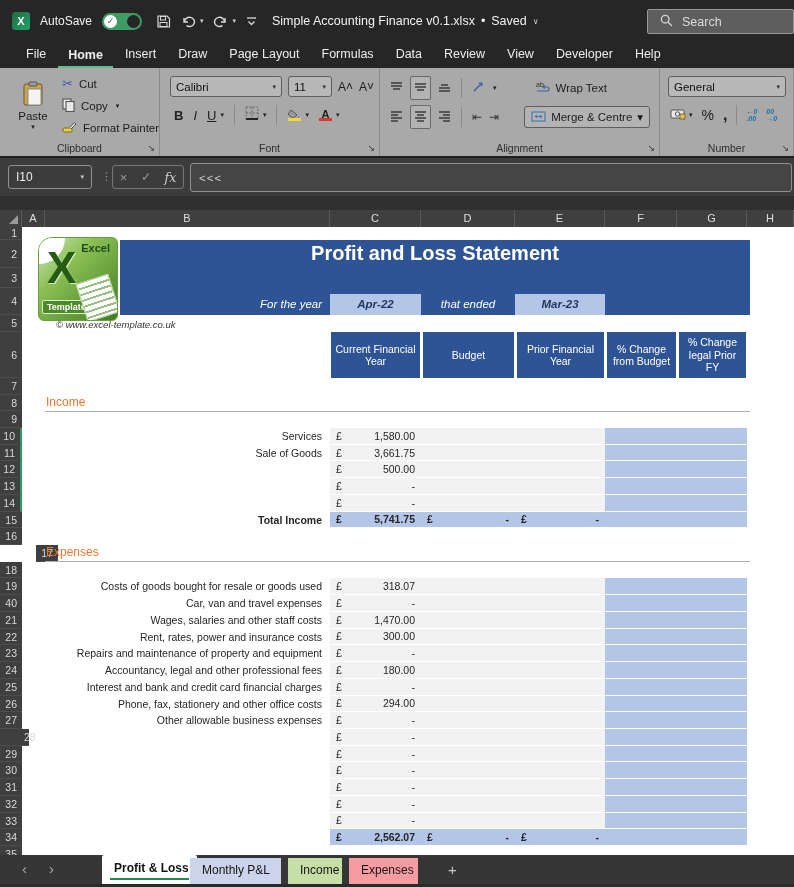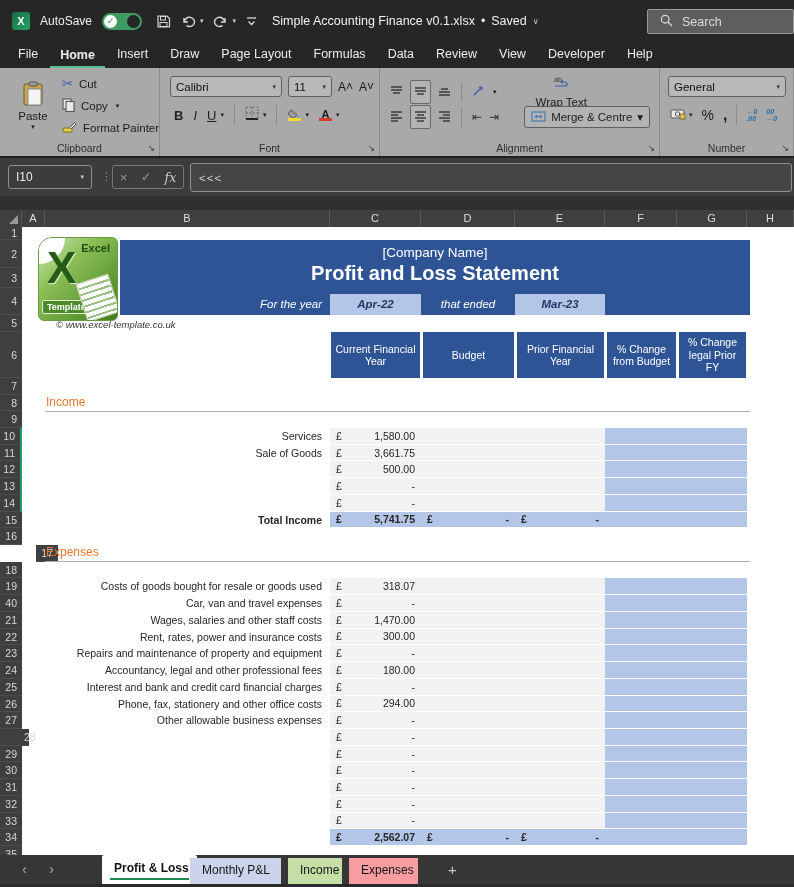--- a/index.html
+++ b/index.html
@@ -21,21 +21,21 @@
   .qat svg { display:block; }
   .qat .drop { font-size:7px; color:#cfcfcf; margin-left:-5px; }
   .tb-title { position:absolute; left:272px; top:0; height:42px; display:flex; align-items:center; gap:6px;
     font-size:12.5px; color:#f2f2f2; }
   .tb-title .chev { font-size:8px; color:#cfcfcf; }
   .searchbox { position:absolute; right:0; top:9px; width:147px; height:25px; background:#5e5e5e;
     border:1px solid #9a9a9a; border-radius:2px; display:flex; align-items:center; gap:9px;
     padding-left:12px; color:#dcdcdc; font-size:12.5px; }
 
   
-  .menubar { height:26px; background:#262626; display:flex; align-items:flex-end; padding-left:8px; gap:2px; }
+  .menubar { height:26px; background:#262626; display:flex; align-items:flex-end; padding-left:16px; gap:2px; }
   .menu-item { color:#ededed; font-size:12.5px; padding:4px 10px 7px 10px; }
   .menu-item.active { border-bottom:2.5px solid #5fbd92; padding-bottom:4.5px; font-weight:bold; }
 
   
   .ribbon { position:relative; height:90px; background:#a9a9a9; color:#1c1c1c; border-bottom:2px solid #1f1f1f; }
   .rgroup { position:absolute; top:0; height:88px; border-right:1px solid #8b8b8b; }
   .rlabel { position:absolute; bottom:2px; left:0; right:0; text-align:center; font-size:10.5px; color:#2d2d2d; }
   .launcher { position:absolute; right:4px; bottom:3px; font-size:9px; color:#3a3a3a; }
   .g-clip { left:0; width:160px; }
   .g-font { left:160px; width:220px; }
@@ -52,21 +52,21 @@
     border:1px solid #5f5f5f; border-radius:3px; font-size:11.5px; padding:0 5px; height:21px; color:#111; }
   .combo .drop { font-size:7px; color:#333; }
   .row1 { position:absolute; top:8px; display:flex; align-items:center; gap:6px; }
   .row2 { position:absolute; top:37px; display:flex; align-items:center; gap:10px; }
   .fbtn { font-size:13px; color:#222; }
   .grow-btn { font-size:12px; }
   .colorbar { display:inline-block; width:13px; height:3px; margin-top:-1px; }
   .vbar { width:1px; height:20px; background:#8b8b8b; }
   .alicon { display:inline-block; }
   .boxed { border:1px solid #6a6a6a; border-radius:2px; background:#b3b3b3; padding:2px 3px; }
-  .lbl-btn { display:flex; align-items:center; gap:5px; font-size:11.5px; white-space:nowrap;flex-direction:column; }
+  .lbl-btn { display:flex; align-items:center; gap:5px; font-size:11.5px; white-space:nowrap; }
   .merge-box { display:flex; align-items:center; gap:5px; font-size:11.5px; border:1px solid #5f5f5f;
     border-radius:3px; height:22px; padding:0 6px; background:#b3b3b3; white-space:nowrap; }
   .dec { display:inline-flex; flex-direction:column; font-size:7px; line-height:7px; color:#1d6fa5; font-weight:bold; }
   .comma { font-size:16px; font-weight:bold; line-height:10px; }
 
   
   .fxbar { position:relative; height:38px; background:#3c3c3c; }
   .namebox { position:absolute; left:8px; top:7px; width:84px; height:24px; border:1px solid #8f8f8f;
     border-radius:3px; color:#ececec; font-size:12px; display:flex; align-items:center;
     justify-content:space-between; padding:0 7px; }
@@ -457,21 +457,20 @@
       <div class="rowhdr" style="top: 602.28px; height: 16.72px; line-height: 16.72px;">34</div>
       <div class="rowhdr" style="top: 619px; height: 16.72px; line-height: 16.72px;">35</div>
       <div class="logo">
         <div class="curve"></div>
         <div class="word">Excel</div>
         <div class="bigx">X</div>
         <div class="tmpl">Template</div>
         <div class="doc"></div>
       </div>
       <div class="banner" style="background: rgb(46, 84, 150);">
-        <div class="company">[Company Name]</div>
         <div class="btitle">Profit and Loss Statement</div>
         <div class="brow">
           <div class="btext" style="left: 0px; width: 202px; text-align: right;">For the year</div>
           <div class="bbox" style="left: 210px; width: 91px; background: rgb(180, 198, 231); font-style: italic;">Apr-22</div>
           <div class="btext" style="left: 301px; width: 94px; text-align: center;">that ended</div>
           <div class="bbox" style="left: 395px; width: 90px; background: rgb(180, 198, 231); font-style: italic;">Mar-23</div>
         </div>
       </div>
       <div class="credit">© www.excel-template.co.uk</div>
       <div class="hdrbox" style="left: 331px; width: 89px; top: 105px; height: 46px; background: rgb(46, 84, 150);">Current Financial Year</div>

